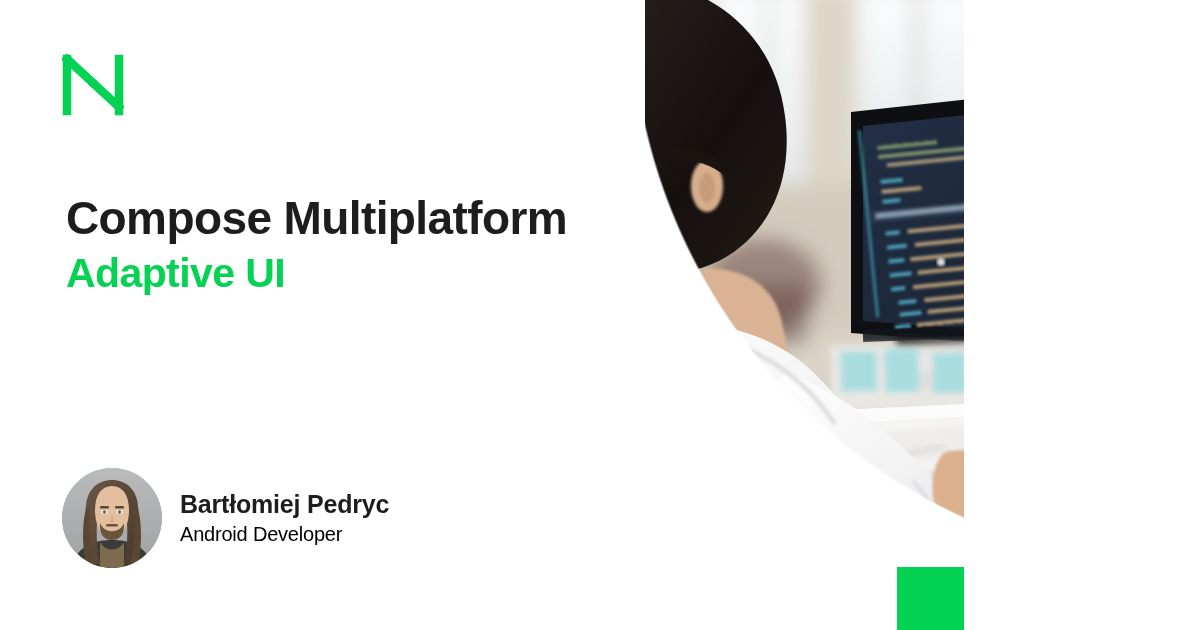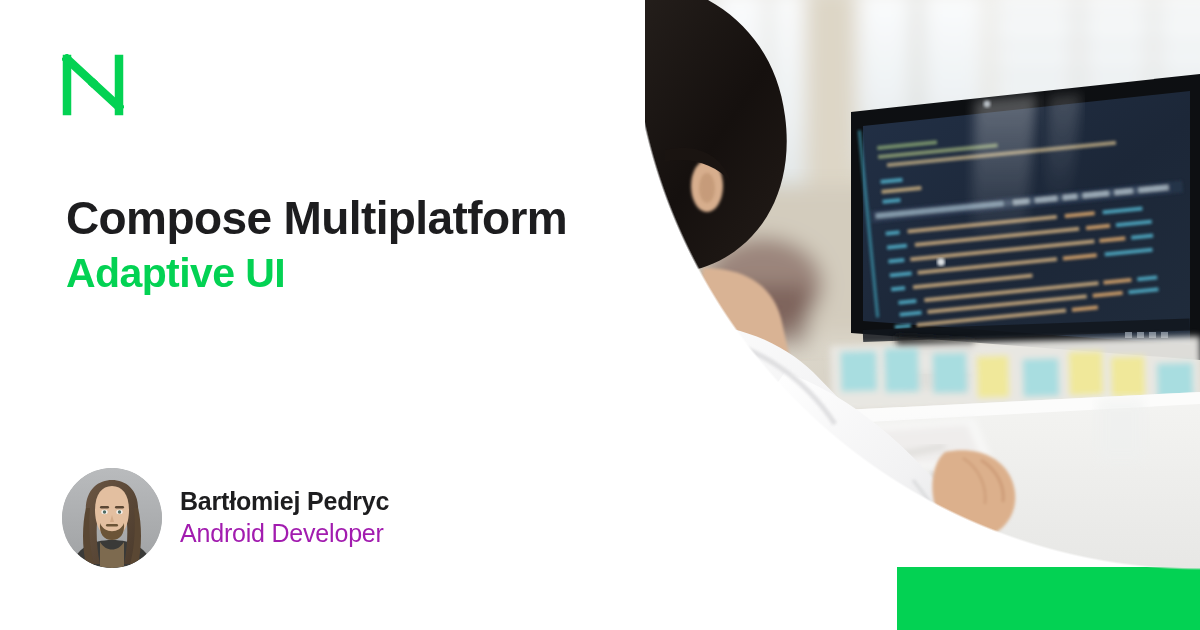--- a/index.html
+++ b/index.html
@@ -4,21 +4,21 @@
 <style>
   * { margin:0; padding:0; box-sizing:border-box; }
   html, body {
     width:1200px; height:630px;
     background:#ffffff;
     font-family:"Liberation Sans", sans-serif;
     overflow:hidden;
   }
   .canvas {
     position:relative;
-    width:1200px; height:630px;
+    width:964px; height:630px;
     background:#ffffff;
     overflow:hidden;
   }
 
   
   .left-col {
     position:absolute; left:0; top:0;
     width:645px; height:630px;
     z-index:40;
   }
@@ -66,21 +66,21 @@
   }
   .avatar svg { display:block; width:100%; height:100%; }
 
   .author-text { display:flex; flex-direction:column; justify-content:space-between; }
   .author-name {
     font-size:25px; font-weight:bold; color:#1d1d1f;
     letter-spacing:-0.2px; line-height:1.25;
     white-space:nowrap;
   }
   .author-role {
-    font-size:25px; font-weight:normal; color:#a21caf;
+    font-size:20px; font-weight:normal; color:#000000;
     letter-spacing:-0.2px; line-height:1.3; margin-top:0;
     white-space:nowrap;
   }
 
   
   .green-block {
     position:absolute;
     left:897px; top:567px;
     width:303px; height:63px;
     background:#03d253;

